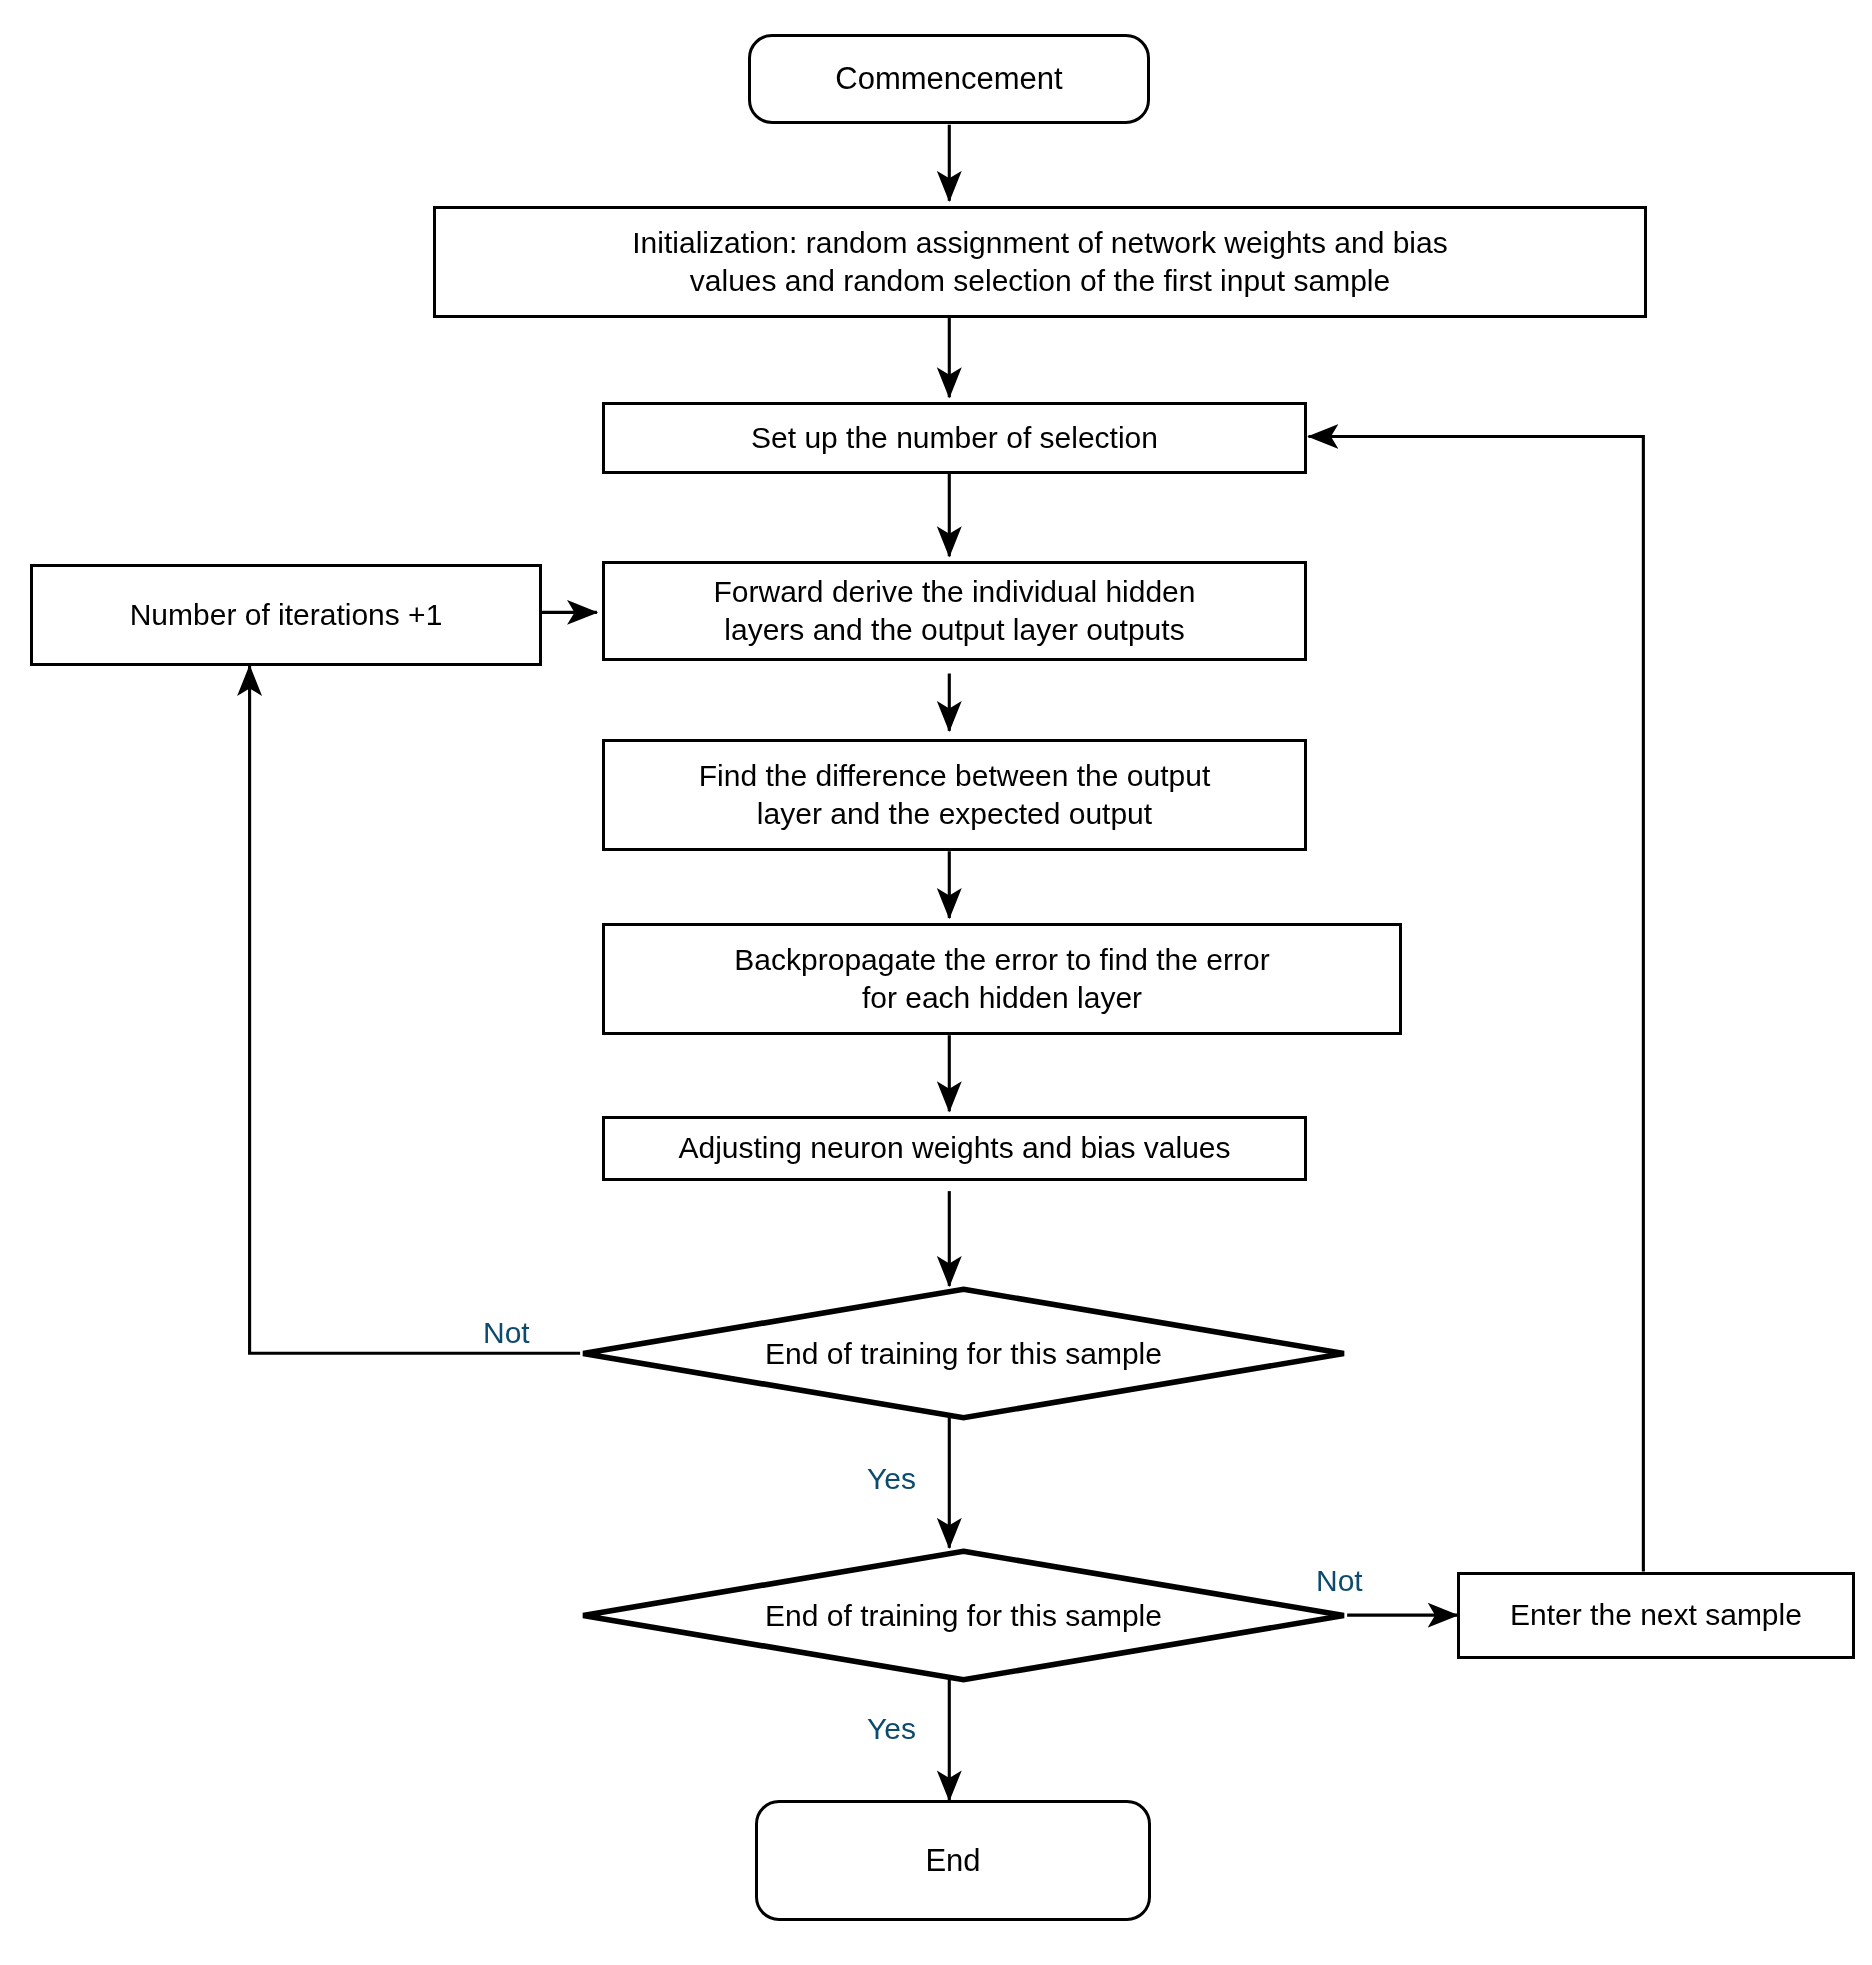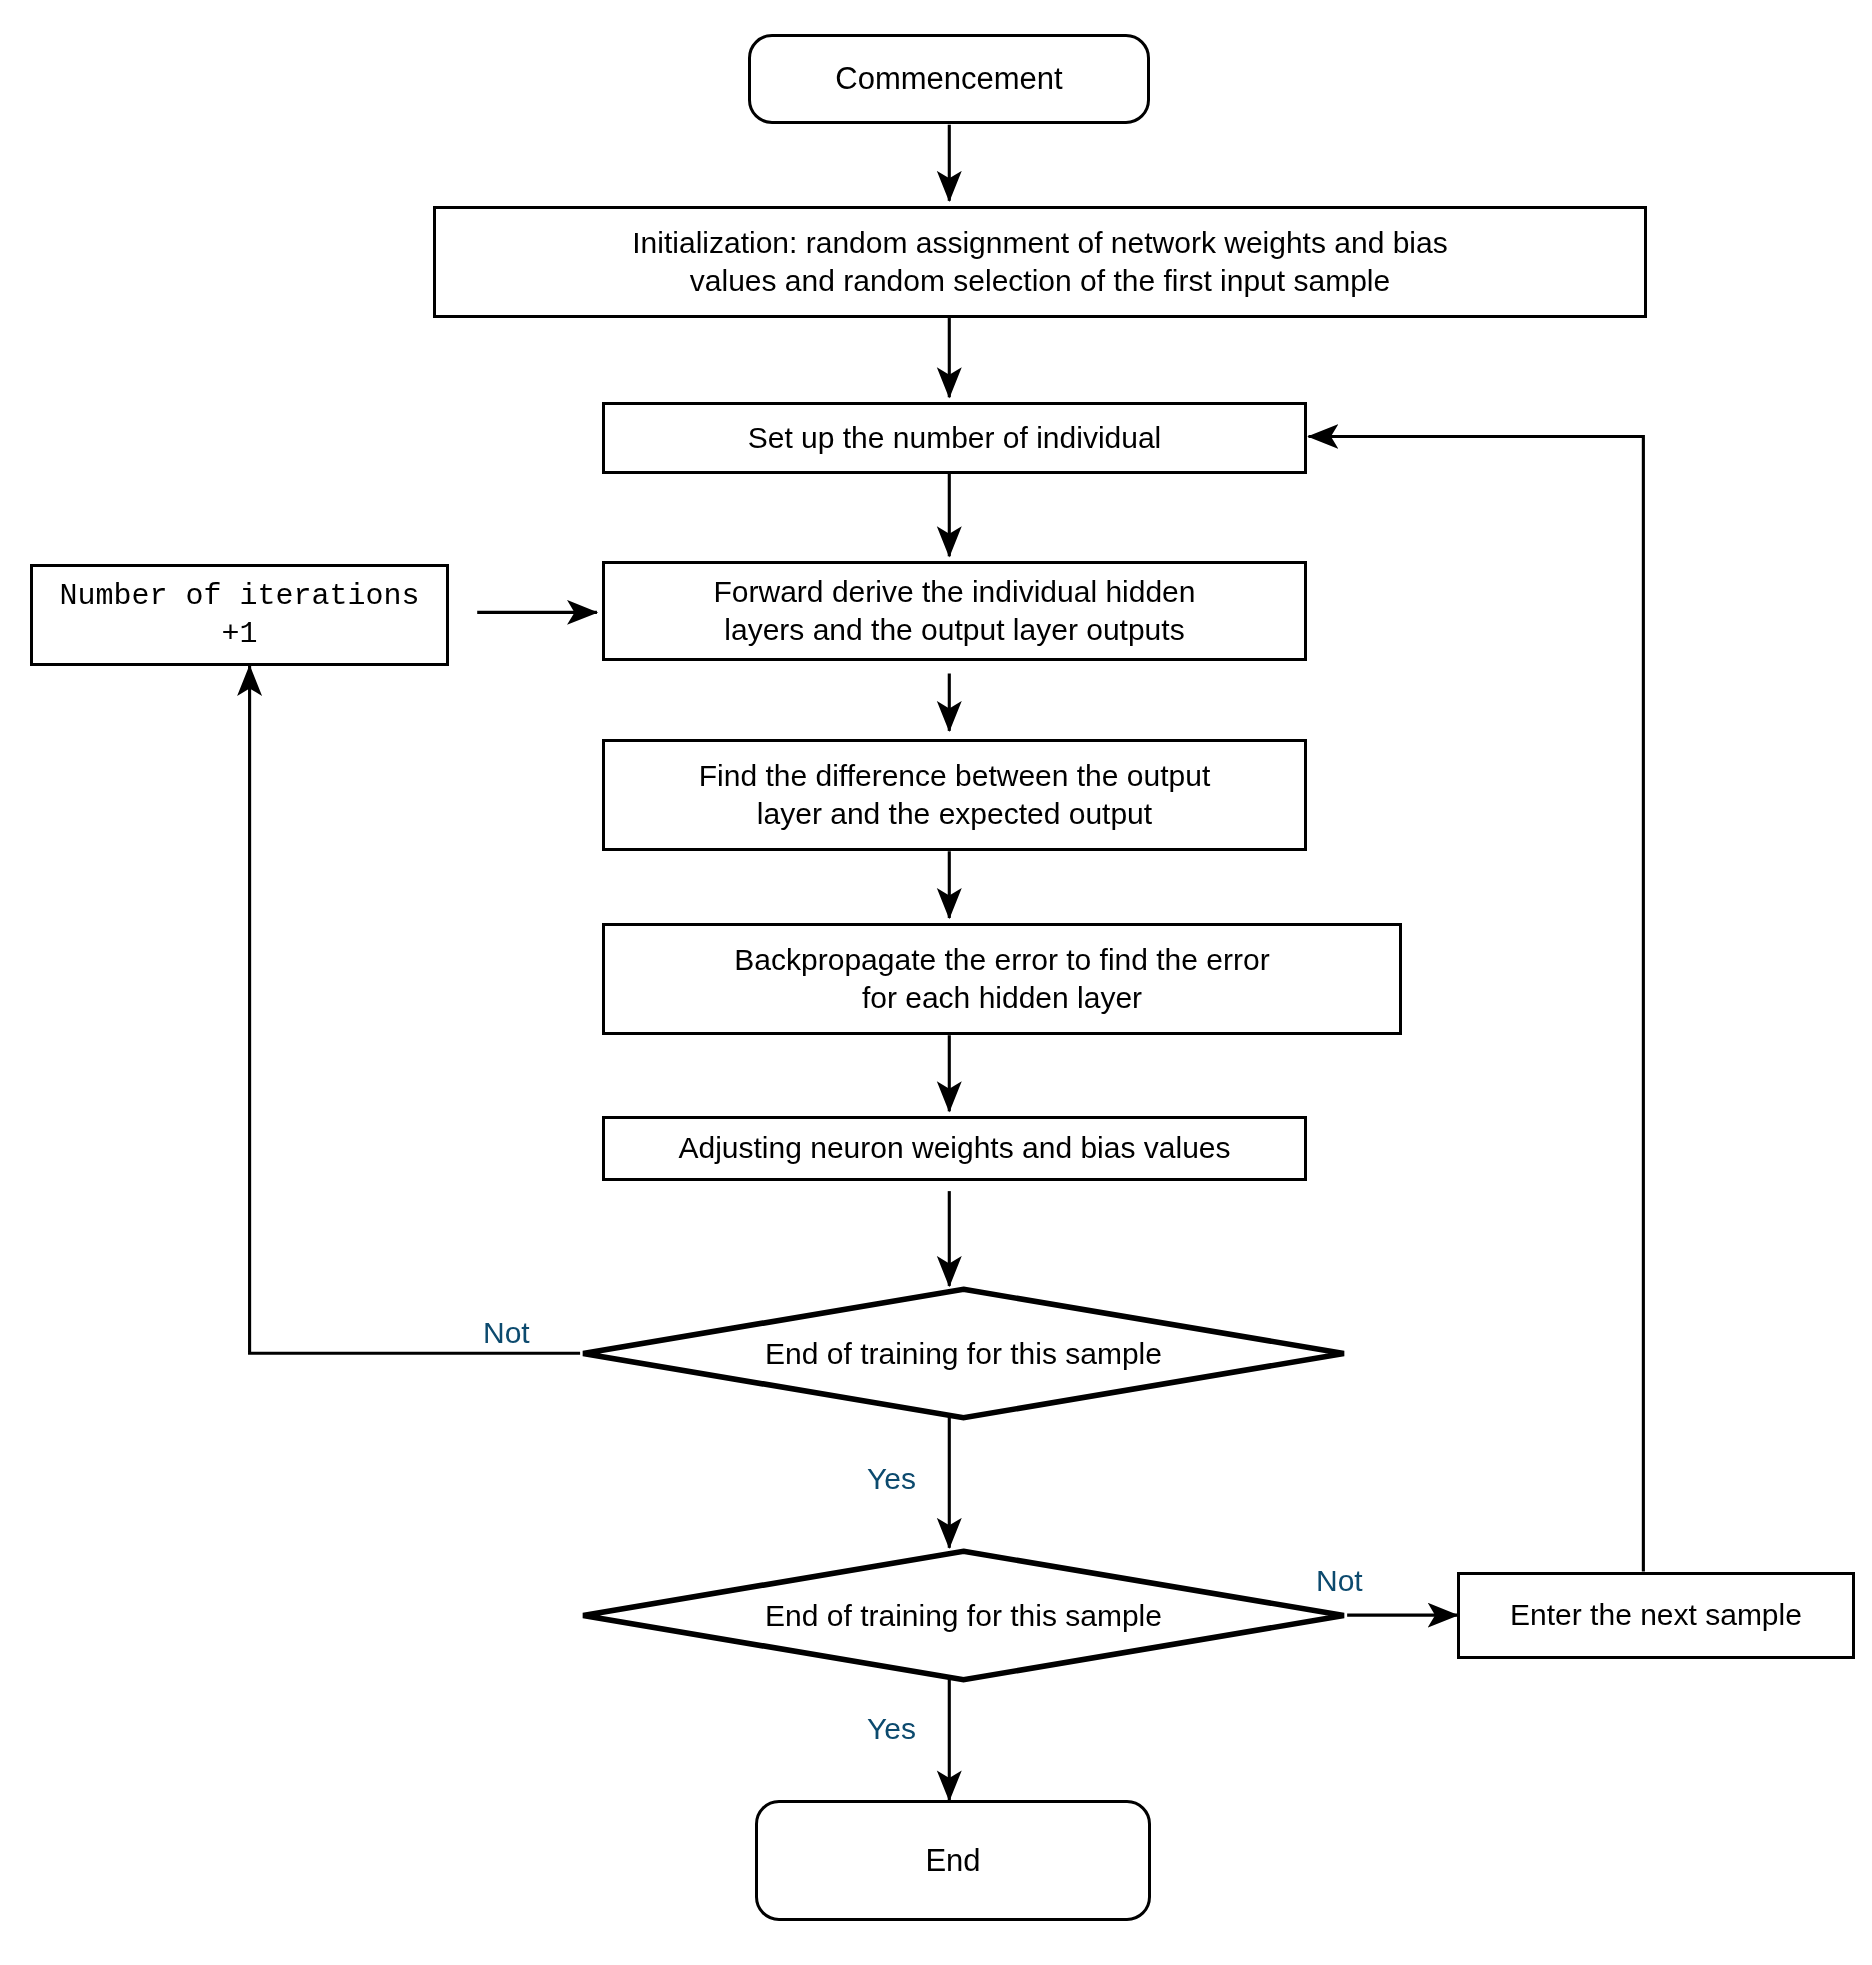--- a/index.html
+++ b/index.html
@@ -59,24 +59,24 @@
   <div class="node term f50" style="left:748px;top:34px;width:402px;height:90px;">
     <span class="txt">Commencement</span>
   </div>
 
   <div class="node f48" style="left:433px;top:206px;width:1214px;height:112px;">
     <span class="txt">Initialization: random assignment of network weights and bias
 values and random selection of the first input sample</span>
   </div>
 
   <div class="node f48" style="left:602px;top:402px;width:705px;height:72px;">
-    <span class="txt">Set up the number of individual</span>
+    <span class="txt">Set up the number of selection</span>
   </div>
 
-  <div class="node f48" style="left:30px;top:564px;width:419px;height:102px;font-family:Liberation Mono, monospace;">
+  <div class="node f48" style="left:30px;top:564px;width:512px;height:102px;">
     <span class="txt">Number of iterations +1</span>
   </div>
 
   <div class="node f48" style="left:602px;top:561px;width:705px;height:100px;">
     <span class="txt">Forward derive the individual hidden
 layers and the output layer outputs</span>
   </div>
 
   <div class="node f48" style="left:602px;top:739px;width:705px;height:112px;">
     <span class="txt">Find the difference between the output

